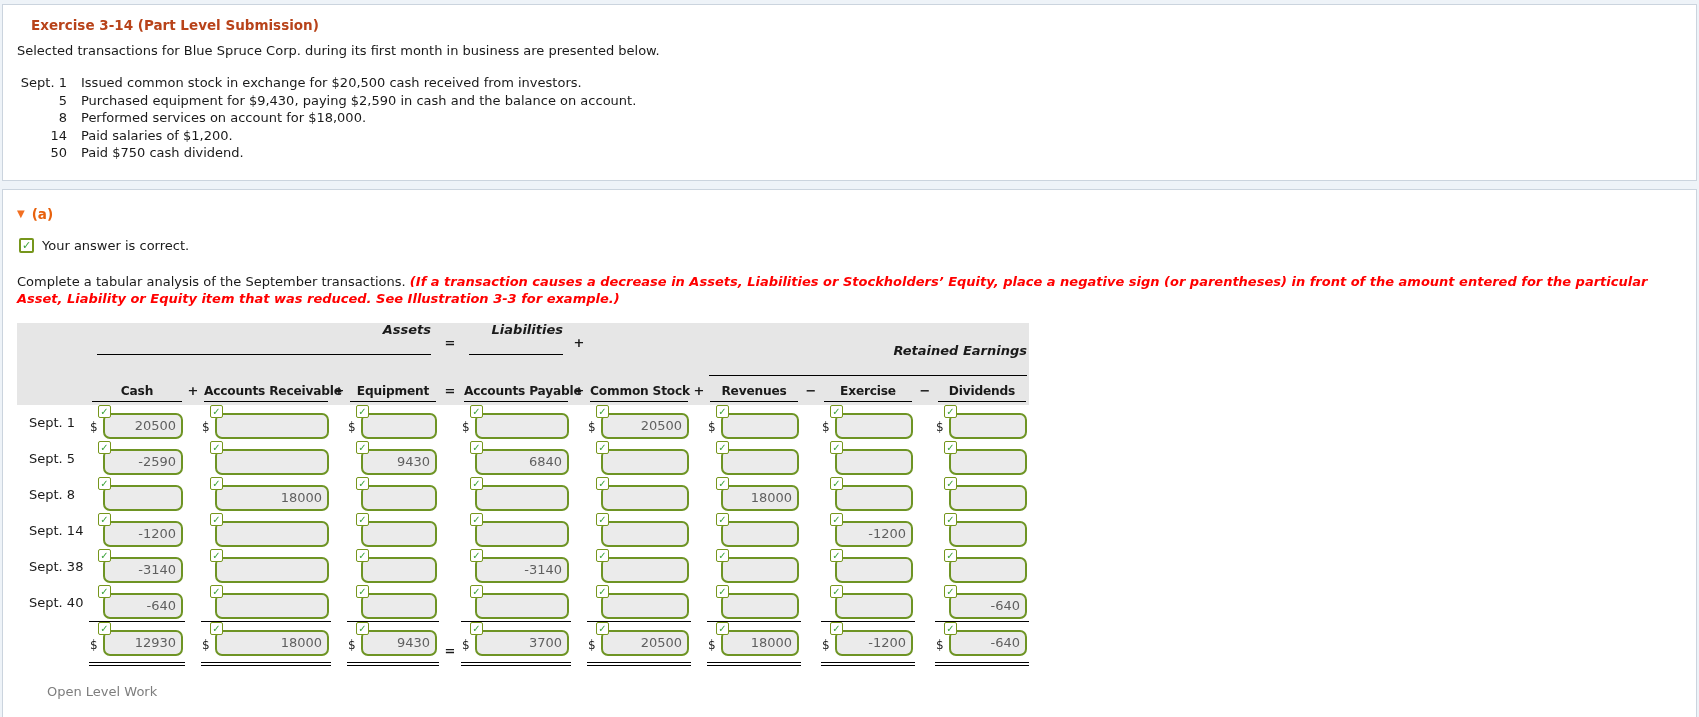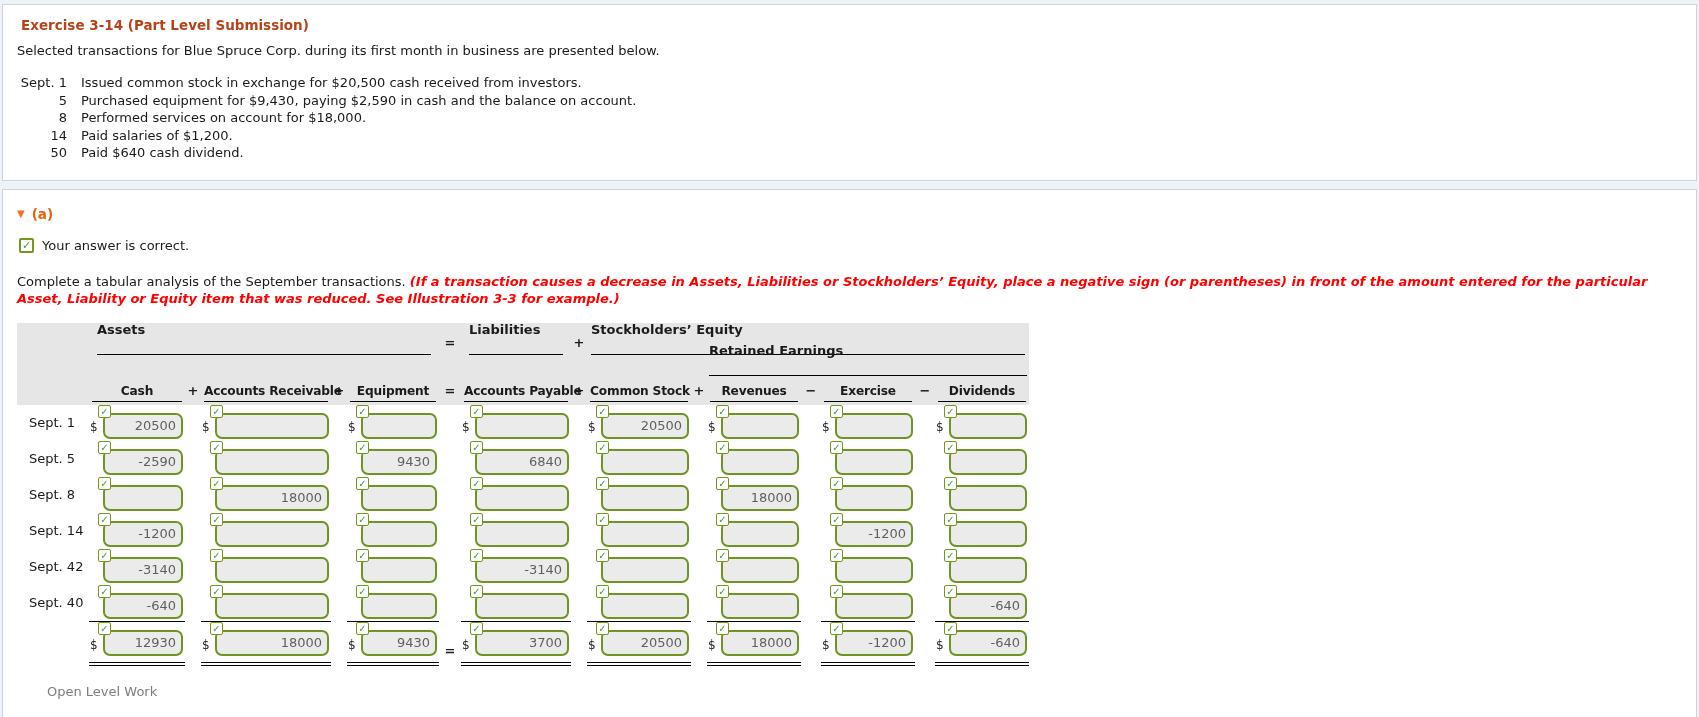--- a/index.html
+++ b/index.html
@@ -7,21 +7,21 @@
   body {
     background:#eef3f8;
     font-family:"DejaVu Sans","Liberation Sans",sans-serif;
     font-size:13px; color:#1a1a1a;
     width:1699px; min-height:717px;
   }
   .panel { background:#fff; border:1px solid #cbd4de; margin:4px 2px 0 2px; }
   .panel-exercise { padding:12px 16px 18px 14px; }
   .panel-answer   { padding:10px 16px 40px 14px; margin-top:8px; min-height:510px; }
 
-  .ex-title { color:#b8431a; font-weight:bold; font-size:13.5px; margin:0 0 10px 4px; }
+  .ex-title { color:#b8431a; font-weight:bold; font-size:13.5px; margin:0 0 10px 14px; }
   .ex-intro { margin:0 0 16px 0; }
 
   .txn-row { display:flex; line-height:17.5px; }
   .txn-date { width:50px; text-align:right; flex:0 0 50px; }
   .txn-desc { margin-left:14px; }
 
   .part-head { display:flex; align-items:center; gap:7px; margin:6px 0 2px 0; }
   .tri { color:#f26f21; font-size:10px; line-height:1; cursor:pointer; }
   .part-label { color:#e8610c; font-weight:bold; font-size:13.5px; }
 
@@ -33,22 +33,22 @@
   .instruction { margin:0 0 16px 0; line-height:17px; }
   .em-red { color:#ff0000; font-weight:bold; font-style:italic; }
 
   
   .tbl { width:-moz-max-content; width:max-content; margin-top:6px; }
   .tgrid {
     display:grid;
     grid-template-columns:72px 96px 16px 130px 16px 92px 22px 110px 16px 104px 16px 94px 20px 94px 20px 94px;
   }
   .thead { background:#e6e6e6; padding:8px 0 3px 0; grid-template-rows:24px 21px 26px; }
-  .gh { font-weight:bold; text-align:left; font-size:13px;
-        border-bottom:1.5px solid #000; padding-bottom:17px; align-self:end; white-space:nowrap; }
+  .gh { font-weight:bold; text-align:right; font-size:13px;
+        border-bottom:1.5px solid #000; padding-bottom:17px; align-self:end; white-space:nowrap;font-style:italic; }
   .gop { font-weight:bold; text-align:center; align-self:end; padding-bottom:5px; }
   .c-assets { grid-row:1; grid-column:2/7;  margin:0 8px; }
   .c-eq1    { grid-row:1; grid-column:7; }
   .c-liab   { grid-row:1; grid-column:8;    margin:0 8px; }
   .c-plus1  { grid-row:1; grid-column:9; }
   .c-se     { grid-row:1; grid-column:10/17; margin:0 4px; }
   .c-re     { grid-row:2; grid-column:12/17; margin:0 2px; }
   .hcol { grid-row:3; font-weight:bold; text-align:center; font-size:12.2px; letter-spacing:-0.2px;
           border-bottom:1.5px solid #000; padding-bottom:3px; margin:0 3px; align-self:end; white-space:nowrap; }
   .hop  { grid-row:3; font-weight:bold; text-align:center; align-self:end; padding-bottom:4px; }
@@ -97,21 +97,21 @@
       <div class="txn-row">
         <span class="txn-date">8</span>
         <span class="txn-desc">Performed services on account for $18,000.</span>
       </div>
       <div class="txn-row">
         <span class="txn-date">14</span>
         <span class="txn-desc">Paid salaries of $1,200.</span>
       </div>
       <div class="txn-row">
         <span class="txn-date">50</span>
-        <span class="txn-desc">Paid $640 cash dividend.</span>
+        <span class="txn-desc">Paid $750 cash dividend.</span>
       </div>
     </div>
 </div>
 
 <div class="panel panel-answer">
   <div class="part-head">
     <span class="tri">▼</span>
     <span class="part-label">(a)</span>
   </div>
 
@@ -123,21 +123,20 @@
   <div class="instruction">
     <span>Complete a tabular analysis of the September transactions. </span><span class="em-red">(If a transaction causes a decrease in Assets, Liabilities or Stockholders’ Equity, place a negative sign (or parentheses) in front of the amount entered for the particular Asset, Liability or Equity item that was reduced. See Illustration 3-3 for example.)</span>
   </div>
 
   <div class="tbl">
     <div class="tgrid thead">
       <div class="gh c-assets">Assets</div>
       <div class="gop c-eq1">=</div>
       <div class="gh c-liab">Liabilities</div>
       <div class="gop c-plus1">+</div>
-      <div class="gh c-se">Stockholders’ Equity</div>
       <div class="gh c-re">Retained Earnings</div>
 
       <div class="hcol" style="grid-column:2">Cash</div>
       <div class="hop" style="grid-column:3">+</div>
       <div class="hcol" style="grid-column:4">Accounts Receivable</div>
       <div class="hop" style="grid-column:5">+</div>
       <div class="hcol" style="grid-column:6">Equipment</div>
       <div class="hop" style="grid-column:7">=</div>
       <div class="hcol" style="grid-column:8">Accounts Payable</div>
       <div class="hop" style="grid-column:9">+</div>
@@ -347,21 +346,21 @@
             <span class="chk">✓</span>
             <input type="text" class="box" value="-1200" style="">
           </div>
         </div>
         <div class="vcell" style="grid-column: 16;">
           <div class="boxwrap">
             <span class="chk">✓</span>
             <input type="text" class="box" style="">
           </div>
         </div>
-        <div class="rlabel" style="grid-column: 1;">Sept. 42</div>
+        <div class="rlabel" style="grid-column: 1;">Sept. 38</div>
         <div class="vcell" style="grid-column: 2;">
           <div class="boxwrap">
             <span class="chk">✓</span>
             <input type="text" class="box" value="-3140" style="">
           </div>
         </div>
         <div class="vcell" style="grid-column: 4;">
           <div class="boxwrap">
             <span class="chk">✓</span>
             <input type="text" class="box" style="">

